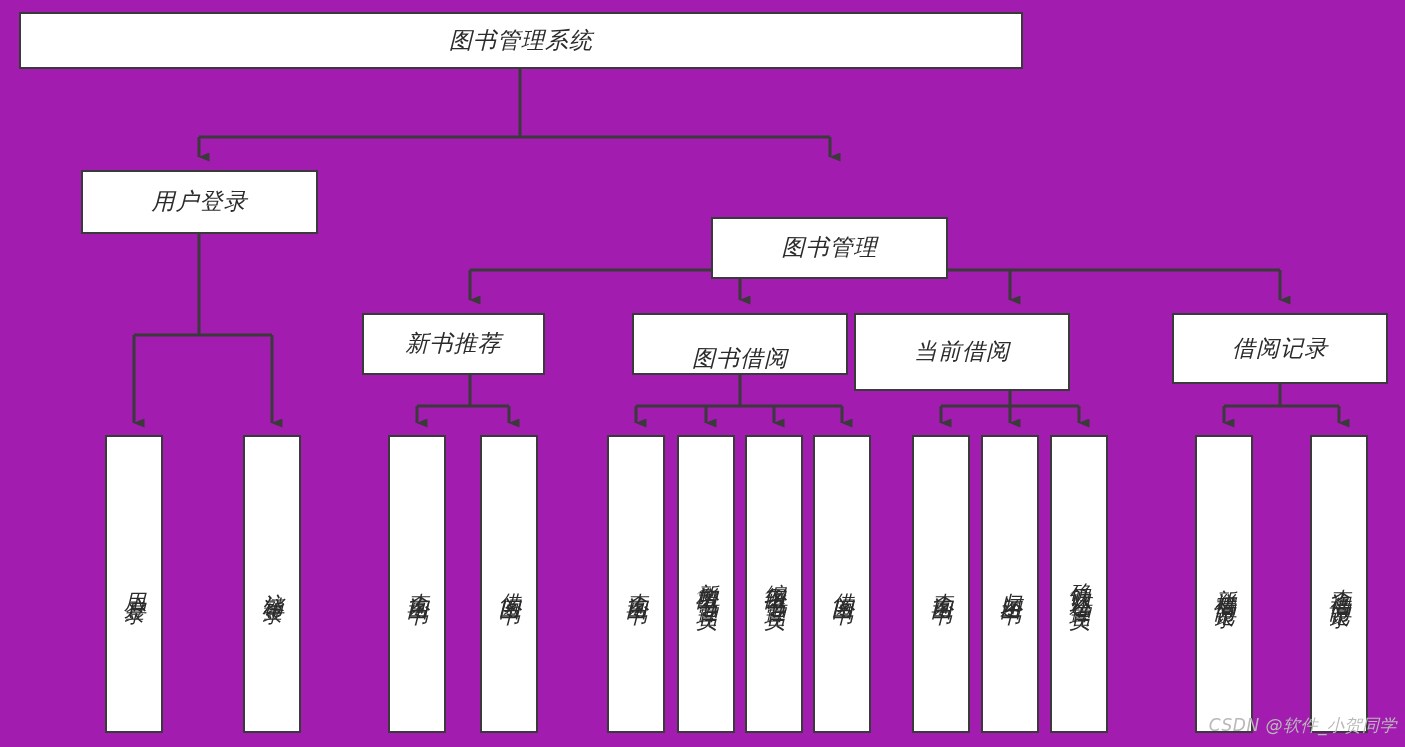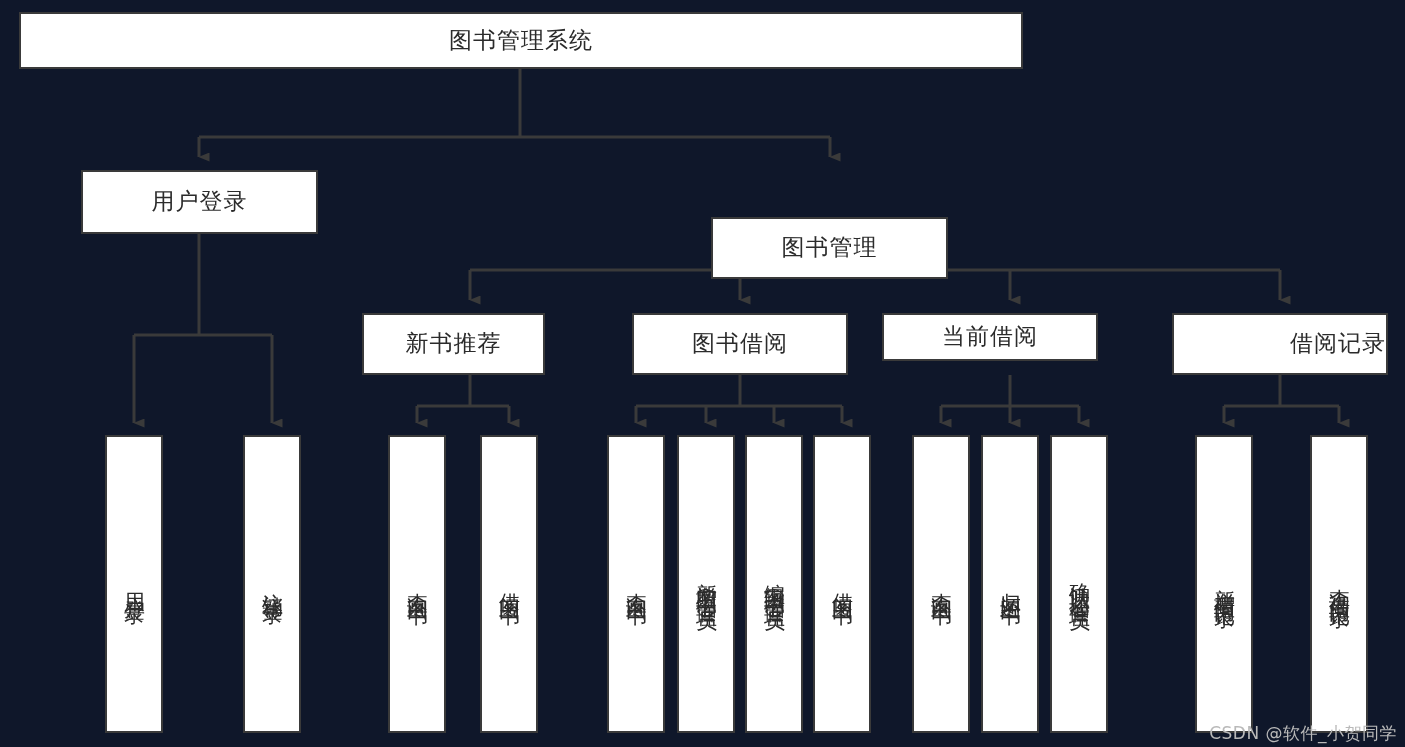--- a/index.html
+++ b/index.html
@@ -7,22 +7,23 @@
     padding: 0;
     background: #ffffff;
   }
   body {
     font-family: "DejaVu Sans", "Liberation Sans", sans-serif;
   }
   #canvas {
     position: relative;
     width: 1405px;
     height: 747px;
-    background: #0f172a;
+    background: #a21caf;
     overflow: hidden;
+    font-style: italic;
   }
   .node {
     position: absolute;
     box-sizing: border-box;
     border: 2.5px solid #3a3a3a;
     background: #ffffff;
     display: flex;
     align-items: center;
     justify-content: center;
     color: #2b2b2b;
@@ -50,21 +51,21 @@
     position: absolute;
     left: 0;
     top: 0;
     width: 1405px;
     height: 747px;
     pointer-events: none;
   }
   .watermark {
     position: absolute;
     right: 8px;
-    bottom: 2px;
+    bottom: 10px;
     font-size: 17px;
     color: #b9b9b9;
     letter-spacing: 0.5px;
     white-space: nowrap;
     margin-left: 21px;
   }
 </style>
 </head>
 <body>
 
@@ -127,27 +128,27 @@
   <div class="node horiz" style="left:81px; top:170px; width:237px; height:64px;">
     <span>用户登录</span>
   </div>
   <div class="node horiz" style="left:711px; top:170px; width:237px; height:62px;margin-top:47px;">
     <span>图书管理</span>
   </div>
 
   <div class="node horiz" style="left:362px; top:313px; width:183px; height:62px;">
     <span>新书推荐</span>
   </div>
-  <div class="node horiz" style="left:632px; top:313px; width:216px; height:62px;">
+  <div class="node horiz" style="left:632px; top:313px; width:216px; height:62px;align-items:flex-end;">
     <span>图书借阅</span>
   </div>
-  <div class="node horiz" style="left:882px; top:313px; width:216px; height:48px;">
+  <div class="node horiz" style="left:854px; top:313px; width:216px; height:78px;">
     <span>当前借阅</span>
   </div>
-  <div class="node horiz" style="left:1172px; top:313px; width:216px; height:62px;justify-content:flex-end;">
+  <div class="node horiz" style="left:1172px; top:313px; width:216px; height:71px;">
     <span>借阅记录</span>
   </div>
 
   <div class="node vert" style="left:105px; top:435px; width:58px; height:298px;">
     <span class="vtext">用户登录</span>
   </div>
   <div class="node vert" style="left:243px; top:435px; width:58px; height:298px;">
     <span class="vtext">注销登录</span>
   </div>
 

